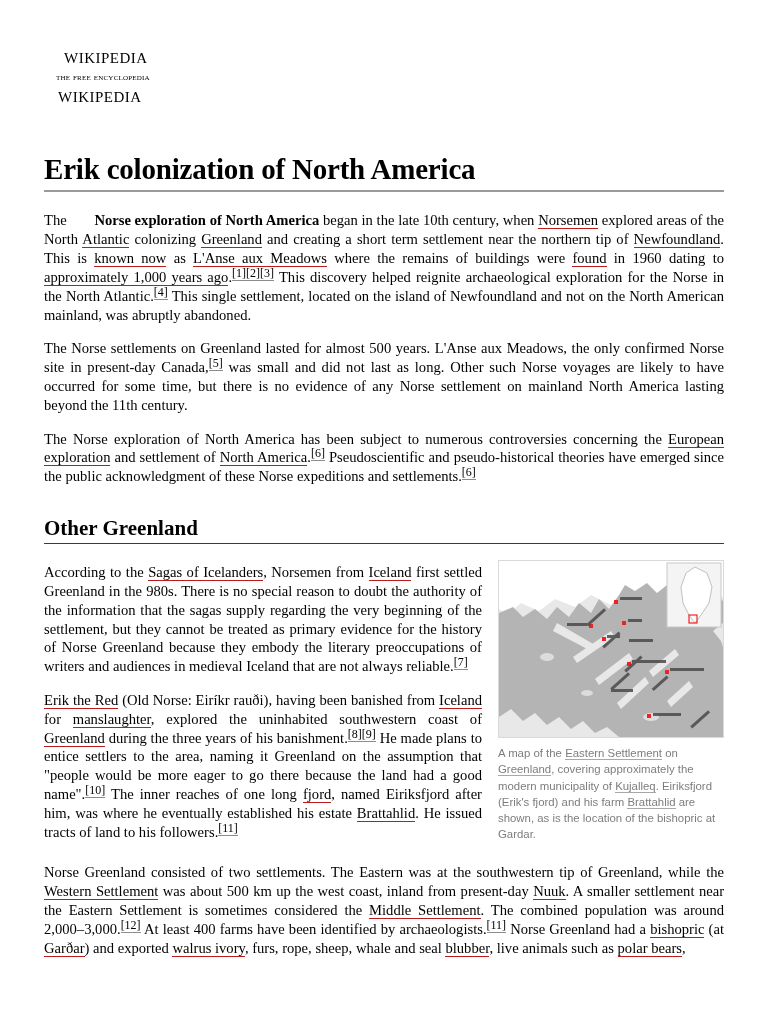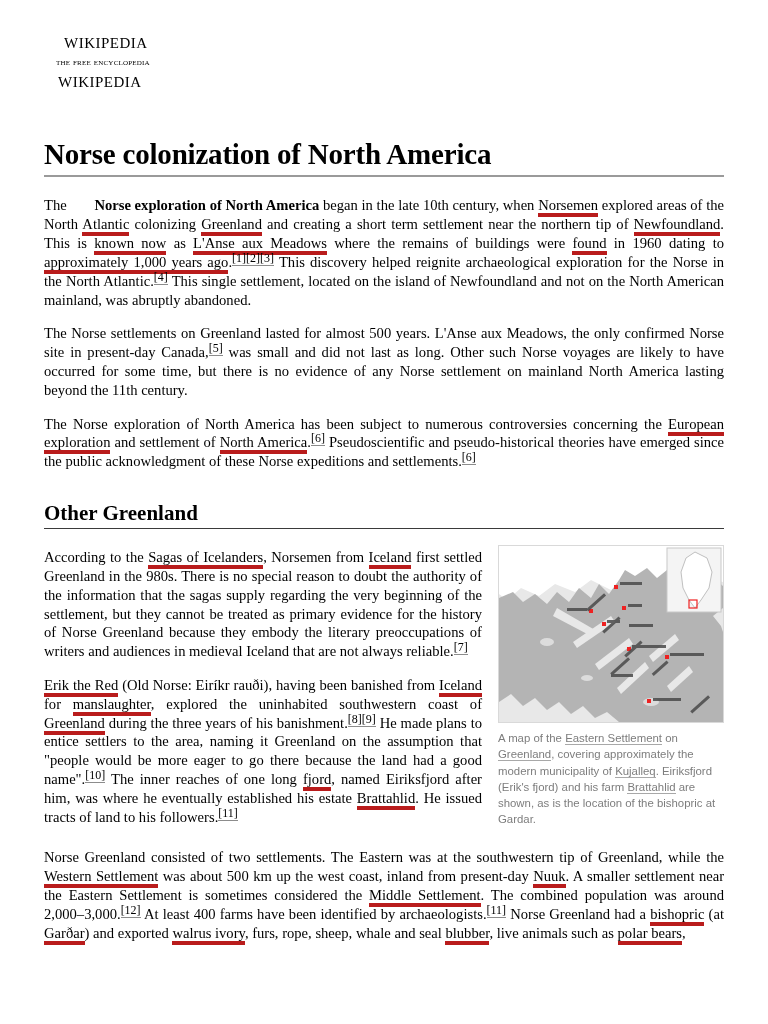--- a/index.html
+++ b/index.html
@@ -12,21 +12,21 @@
     height: 1024px;
     overflow: hidden;
     font-family: "Liberation Serif", serif;
     color: #000000;
   }
   .page {
     position: relative;
     width: 768px;
     height: 1024px;
     box-sizing: border-box;
-    padding: 0 44px;
+    padding: 15px 44px;
     background: #ffffff;
   }
 
   
   .logo-block {
     position: relative;
     padding-top: 32px;
     height: 62px;
   }
   .logo-wordmark {
@@ -92,21 +92,21 @@
     font-size: 14.6px;
     line-height: 1.29;
     text-align: justify;
     margin: 15px 0 0 0;
     hyphens: none;
   }
   p.body.first { margin-top: 19px; }
   .lnk {
     color: #000;
     text-decoration: none;
-    border-bottom: 4px solid #b91c1c;
+    border-bottom: 1px solid #b91c1c;
   }
   .bold { font-weight: bold; margin-left: 24px; }
   .ital { }
   .ref {
     font-size: 12px;
     vertical-align: 5px;
     line-height: 0;
   }
   .ref .lnk { border-bottom: 1px solid #8c8c8c; }
 
@@ -143,21 +143,21 @@
 <body>
 
 <div class="page">
 
   <div class="logo-block">
     <div class="logo-wordmark">WIKIPEDIA</div>
     <div class="logo-tagline">The Free Encyclopedia</div>
     <div class="logo-wordmark-2">WIKIPEDIA</div>
   </div>
 
-  <h1 class="page-title">Norse colonization of North America</h1>
+  <h1 class="page-title">Erik colonization of North America</h1>
 
   <p class="body first"><span>The </span><span class="bold">Norse exploration of North America</span><span> began in the late 10th century, when </span><a class="lnk" href="#">Norsemen</a><span> explored areas of the North </span><a class="lnk" href="#">Atlantic</a><span> colonizing </span><a class="lnk" href="#">Greenland</a><span> and creating a short term settlement near the northern tip of </span><a class="lnk" href="#">Newfoundland</a><span>. This is </span><a class="lnk" href="#">known now</a><span> as </span><a class="lnk" href="#">L'Anse aux Meadows</a><span> where the remains of buildings were </span><a class="lnk" href="#">found</a><span> in 1960 dating to </span><a class="lnk" href="#">approximately 1,000 years ago</a><span>.</span><sup class="ref"><a class="lnk" href="#">[1]</a><a class="lnk" href="#">[2]</a><a class="lnk" href="#">[3]</a></sup><span> This discovery helped reignite archaeological exploration for the Norse in the North Atlantic.</span><sup class="ref"><a class="lnk" href="#">[4]</a></sup><span> This single settlement, located on the island of Newfoundland and not on the North American mainland, was abruptly abandoned.</span></p>
 
   <p class="body"><span>The Norse settlements on Greenland lasted for almost 500 years. L'Anse aux Meadows, the only confirmed Norse site in present-day Canada,</span><sup class="ref"><a class="lnk" href="#">[5]</a></sup><span> was small and did not last as long. Other such Norse voyages are likely to have occurred for some time, but there is no evidence of any Norse settlement on mainland North America lasting beyond the 11th century.</span></p>
 
   <p class="body"><span>The Norse exploration of North America has been subject to numerous controversies concerning the </span><a class="lnk" href="#">European exploration</a><span> and settlement of </span><a class="lnk" href="#">North America</a><span>.</span><sup class="ref"><a class="lnk" href="#">[6]</a></sup><span> Pseudoscientific and pseudo-historical theories have emerged since the public acknowledgment of these Norse expeditions and settlements.</span><sup class="ref"><a class="lnk" href="#">[6]</a></sup></p>
 
   <h2 class="section-title">Other Greenland</h2>
 
   <div class="figure">

